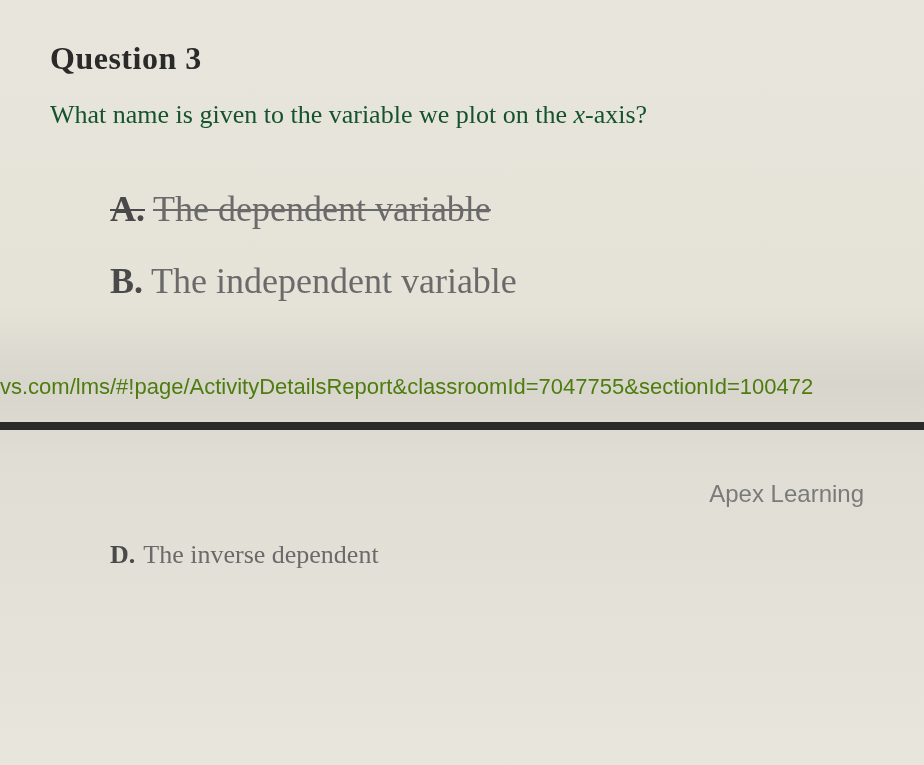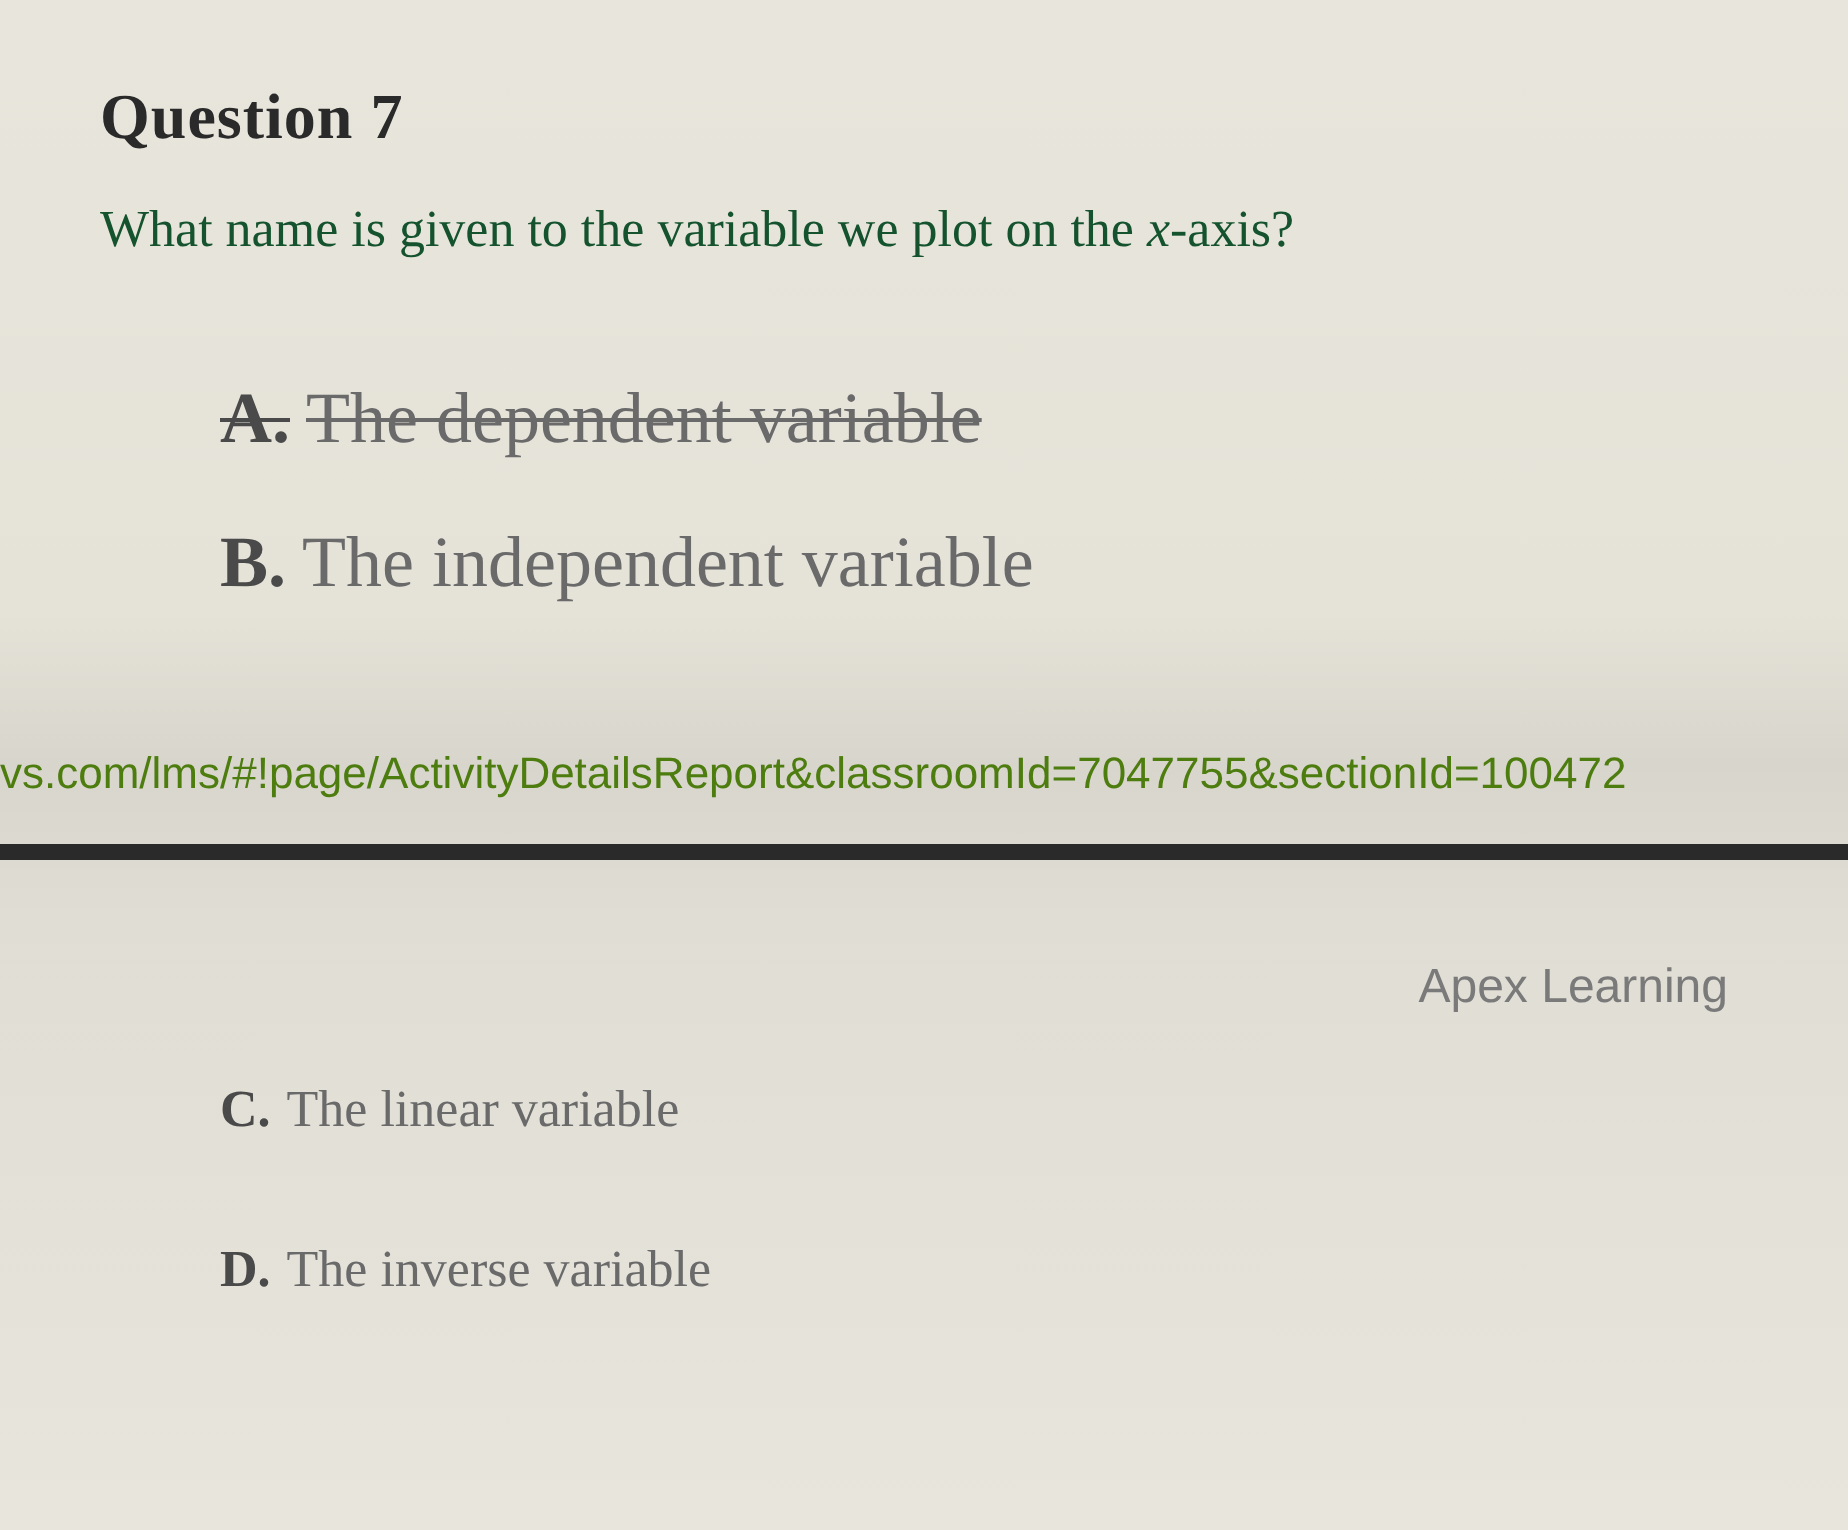--- a/index.html
+++ b/index.html
@@ -84,37 +84,34 @@
       margin-top: 50px;
     }
     .option-bottom:first-of-type {
       margin-top: 40px;
     }
   </style>
 </head>
 <body>
 
 <div class="content-top">
-  <div class="question-title">Question 7</div>
+  <div class="question-title">Question 3</div>
   <div class="question-text">
     <span>What name is given to the variable we plot on the </span><span class="italic-x">x</span><span>-axis?</span>
   </div>
   <div class="option strikethrough">
     <span class="option-label">A.</span><span>The dependent variable</span>
   </div>
   <div class="option">
     <span class="option-label">B.</span><span>The independent variable</span>
   </div>
 </div>
 
 <div class="url-bar">vs.com/lms/#!page/ActivityDetailsReport&amp;classroomId=7047755&amp;sectionId=100472</div>
 
 <div class="divider"></div>
 
 <div class="content-bottom">
   <div class="apex-label">Apex Learning</div>
   <div class="option-bottom">
-    <span class="option-label">C.</span><span>The linear variable</span>
-  </div>
-  <div class="option-bottom">
-    <span class="option-label">D.</span><span>The inverse variable</span>
+    <span class="option-label">D.</span><span>The inverse dependent</span>
   </div>
 </div>
 
 </body></html>

